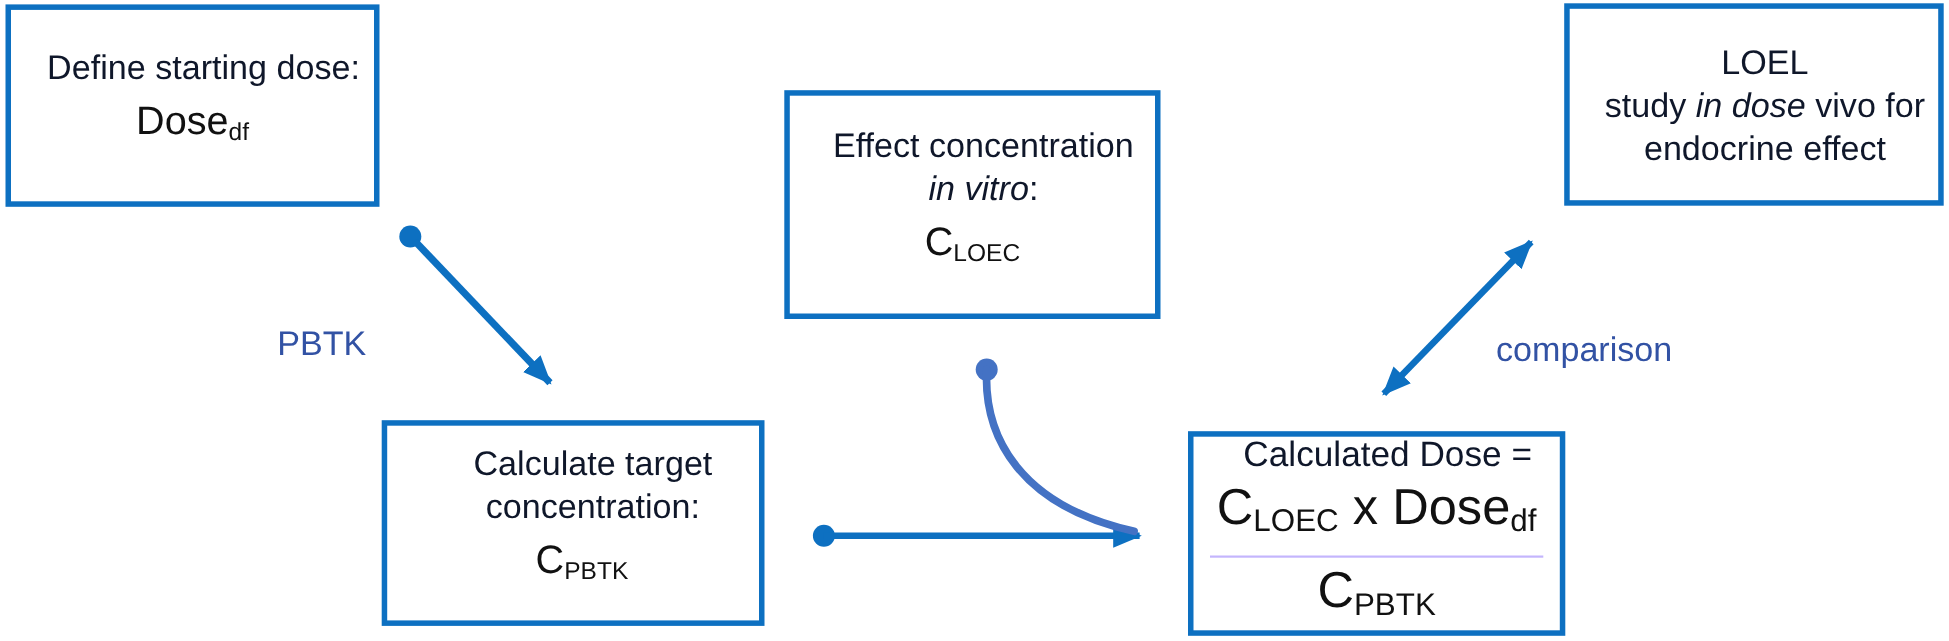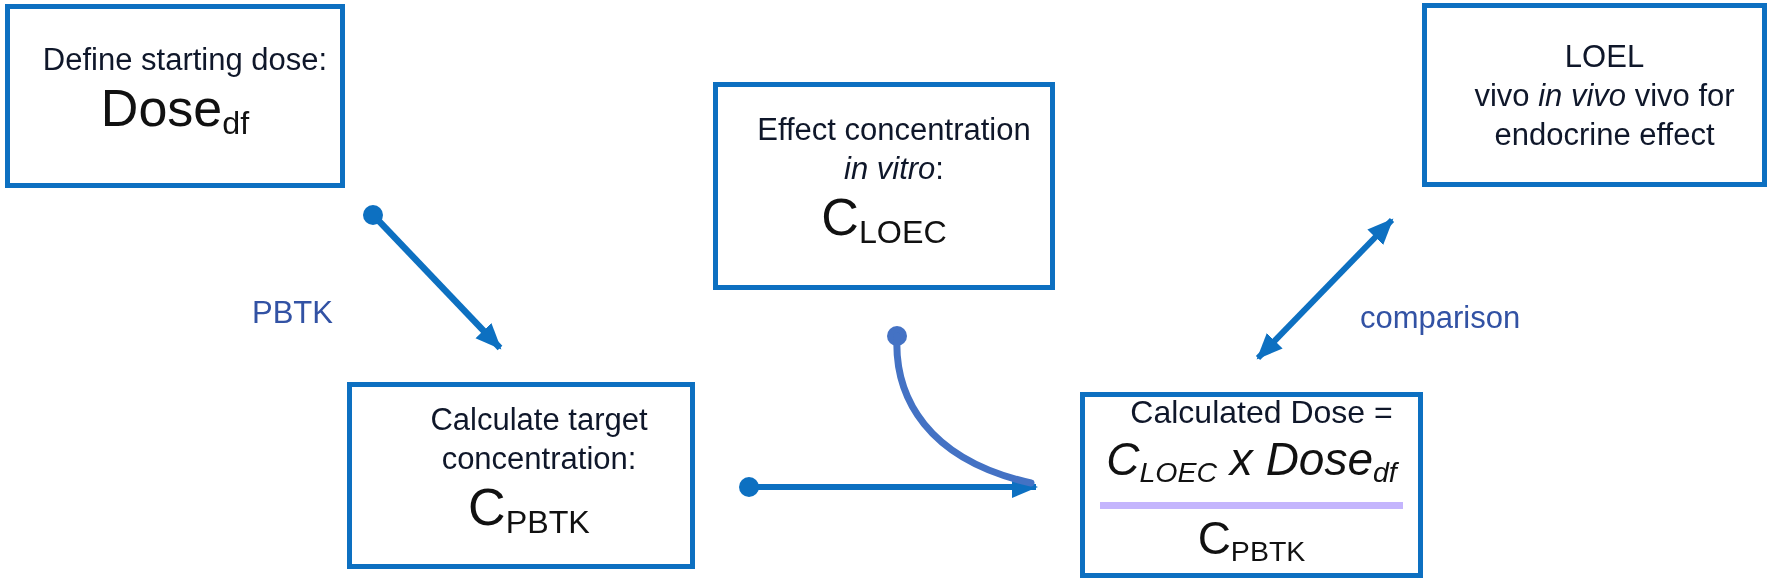--- a/index.html
+++ b/index.html
@@ -18,35 +18,34 @@
     border: 5px solid #0d70c1;
     background: #ffffff;
     display: flex;
     flex-direction: column;
     align-items: center;
     justify-content: center;
     text-align: center;
   }
   .box-line { font-size: 31px; line-height: 39px; color: #0f172a; margin-left: 20px; }
   .italic { font-style: italic; }
-  .formula { font-size: 52px; line-height: 58px; color: #111111; }
+  .formula { font-size: 36px; line-height: 58px; color: #111111; }
   .formula .sub { font-size: 0.62em; vertical-align: -0.25em; }
   #box-dose      { left: 5px;    top: 4px;   width: 340px; height: 184px; }
   #box-effect    { left: 713px;  top: 82px;  width: 342px; height: 208px; }
   #box-loel      { left: 1422px; top: 3px;   width: 345px; height: 184px; }
   #box-target    { left: 347px;  top: 382px; width: 348px; height: 187px; padding-left: 16px; }
   #box-calcdose  { left: 1080px; top: 392px; width: 343px; height: 186px; justify-content: center; }
   #box-calcdose .box-line { font-size: 32px; line-height: 40px; }
   #box-calcdose .formula { font-size: 46px; line-height: 54px; }
   .fraction { display: inline-block; }
   .numerator {
     display: inline-block;
-    border-bottom: 7px solid #c4b5fd;
+    border-bottom: 2px solid #c4b5fd;
     padding: 0 6px 3px 6px;
-    font-style: italic;
   }
   .denominator { display: block; padding-top: 2px; }
   .arrow-label {
     position: absolute;
     font-size: 31px;
     color: #3252a4;
     white-space: nowrap;
   }
   #label-pbtk { left: 252px; top: 295px; }
   #label-comparison { left: 1360px; top: 300px; }
@@ -90,21 +89,21 @@
   </div>
 
   <div class="box" id="box-effect">
     <div class="box-line">Effect concentration</div>
     <div class="box-line"><span class="italic">in vitro</span><span>:</span></div>
     <div class="formula"><span>C</span><span class="sub">LOEC</span></div>
   </div>
 
   <div class="box" id="box-loel">
     <div class="box-line">LOEL</div>
-    <div class="box-line"><span>vivo </span><span class="italic">in vivo</span><span> vivo for</span></div>
+    <div class="box-line"><span>study </span><span class="italic">in dose</span><span> vivo for</span></div>
     <div class="box-line">endocrine effect</div>
   </div>
 
   <div class="box" id="box-target">
     <div class="box-line">Calculate target</div>
     <div class="box-line">concentration:</div>
     <div class="formula"><span>C</span><span class="sub">PBTK</span></div>
   </div>
 
   <div class="box" id="box-calcdose">

